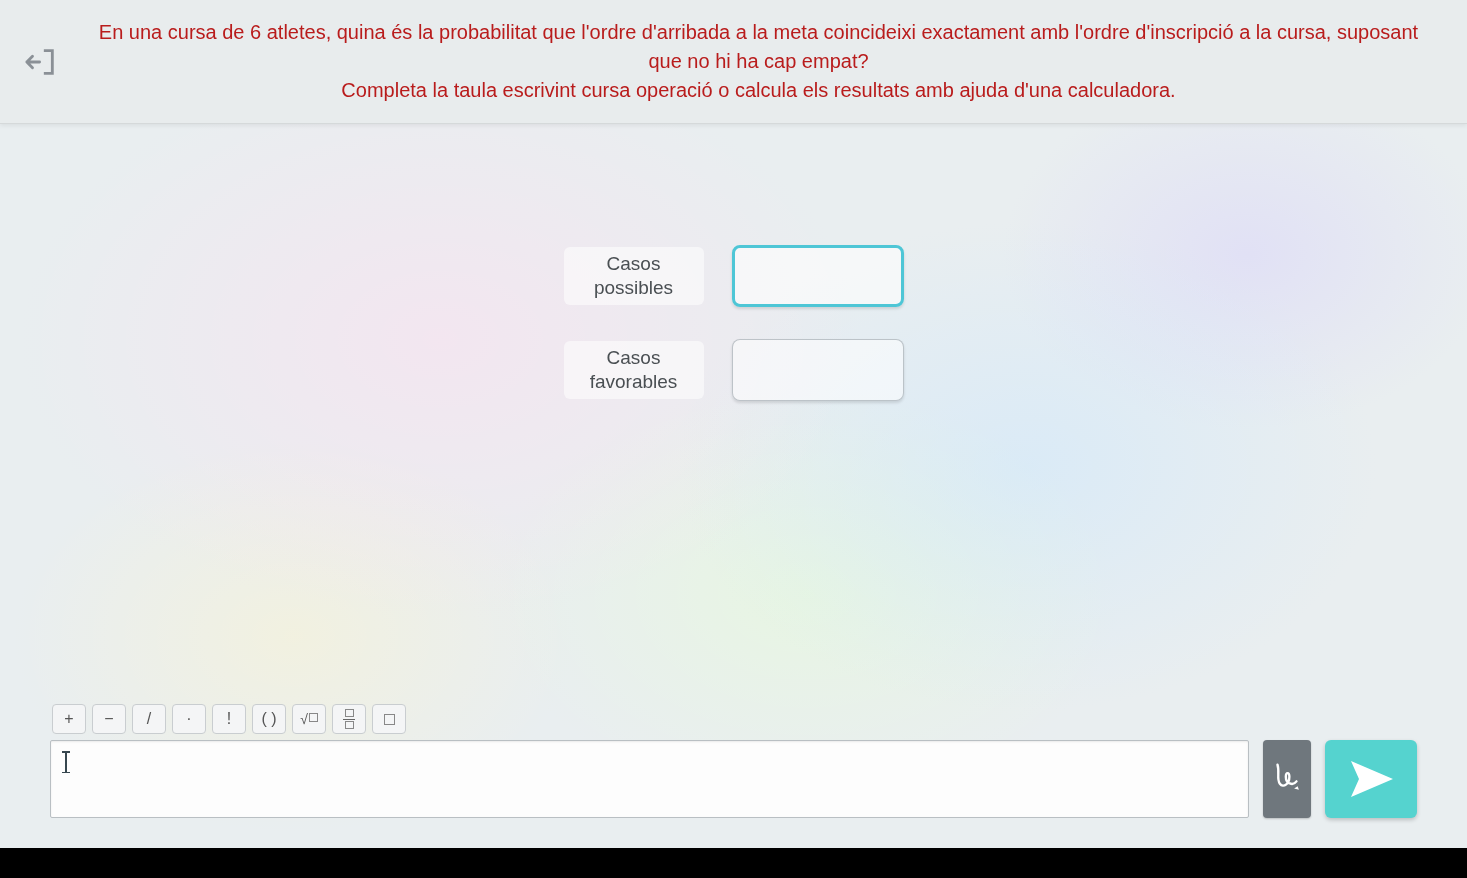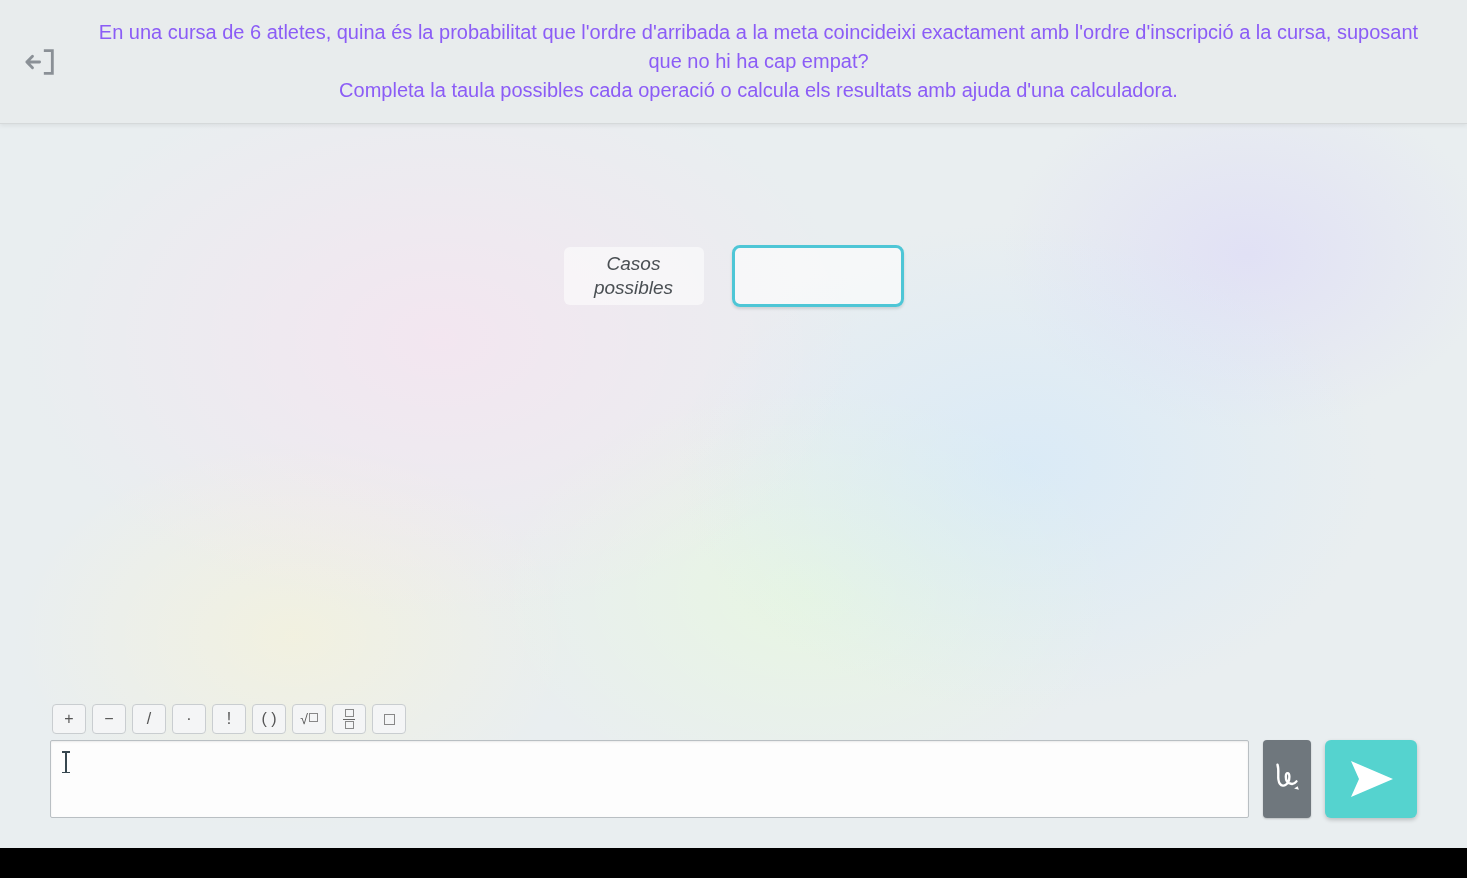--- a/index.html
+++ b/index.html
@@ -40,35 +40,34 @@
     width: 42px;
     height: 42px;
     display: flex;
     align-items: center;
     justify-content: center;
     cursor: pointer;
     color: #8a9096;
   }
   .back-btn svg { width: 34px; height: 34px; }
   .question {
-    color: #8b5cf6;
+    color: #b91c1c;
     font-size: 20px;
     line-height: 1.45;
     text-align: center;
   }
   
   .form-area {
     position: absolute;
     left: 50%;
     top: 245px;
     transform: translateX(-50%);
     display: flex;
     flex-direction: column;
     gap: 32px;
-    font-style: italic;
   }
   .row {
     display: flex;
     align-items: center;
     gap: 28px;
   }
   .lbl {
     width: 140px;
     min-height: 58px;
     background: rgba(255,255,255,0.55);
@@ -197,28 +196,32 @@
 
   <div class="header">
     <div class="back-btn">
       <svg viewBox="0 0 24 24">
         <path d="M14 4h6v16h-6" fill="none" stroke="#8a9096" stroke-width="2"></path>
         <path d="M11 12H2m0 0l4-4M2 12l4 4" fill="none" stroke="#8a9096" stroke-width="2" stroke-linecap="round" stroke-linejoin="round"></path>
       </svg>
     </div>
     <div class="question">
       <span>En una cursa de 6 atletes, quina és la probabilitat que l'ordre d'arribada a la meta coincideixi exactament amb l'ordre d'inscripció a la cursa, suposant que no hi ha cap empat?</span><br>
-      <span>Completa la taula possibles cada operació o calcula els resultats amb ajuda d'una calculadora.</span>
+      <span>Completa la taula escrivint cursa operació o calcula els resultats amb ajuda d'una calculadora.</span>
     </div>
   </div>
 
   <div class="form-area">
     <div class="row">
       <div class="lbl">Casos possibles</div>
       <div class="answer active"></div>
+    </div>
+    <div class="row">
+      <div class="lbl">Casos favorables</div>
+      <div class="answer"></div>
     </div>
   </div>
 
   <div class="bottom">
     <div class="toolbar">
       <div class="tbtn">
           <span>+</span>
         </div>
       <div class="tbtn">
           <span>−</span>

